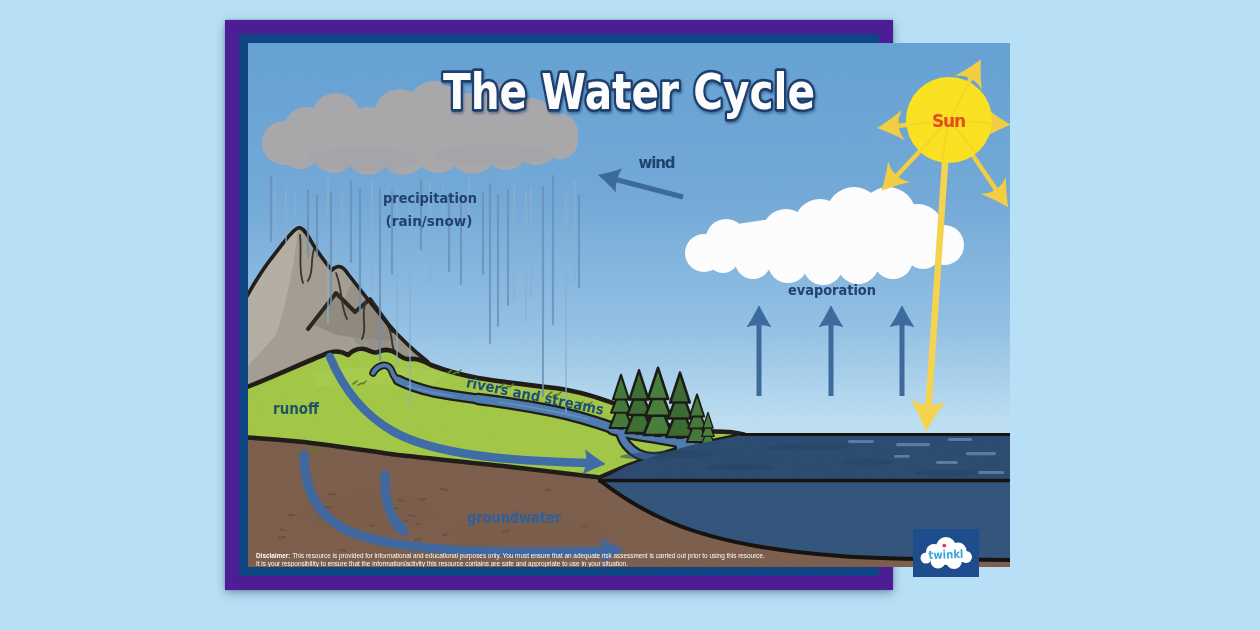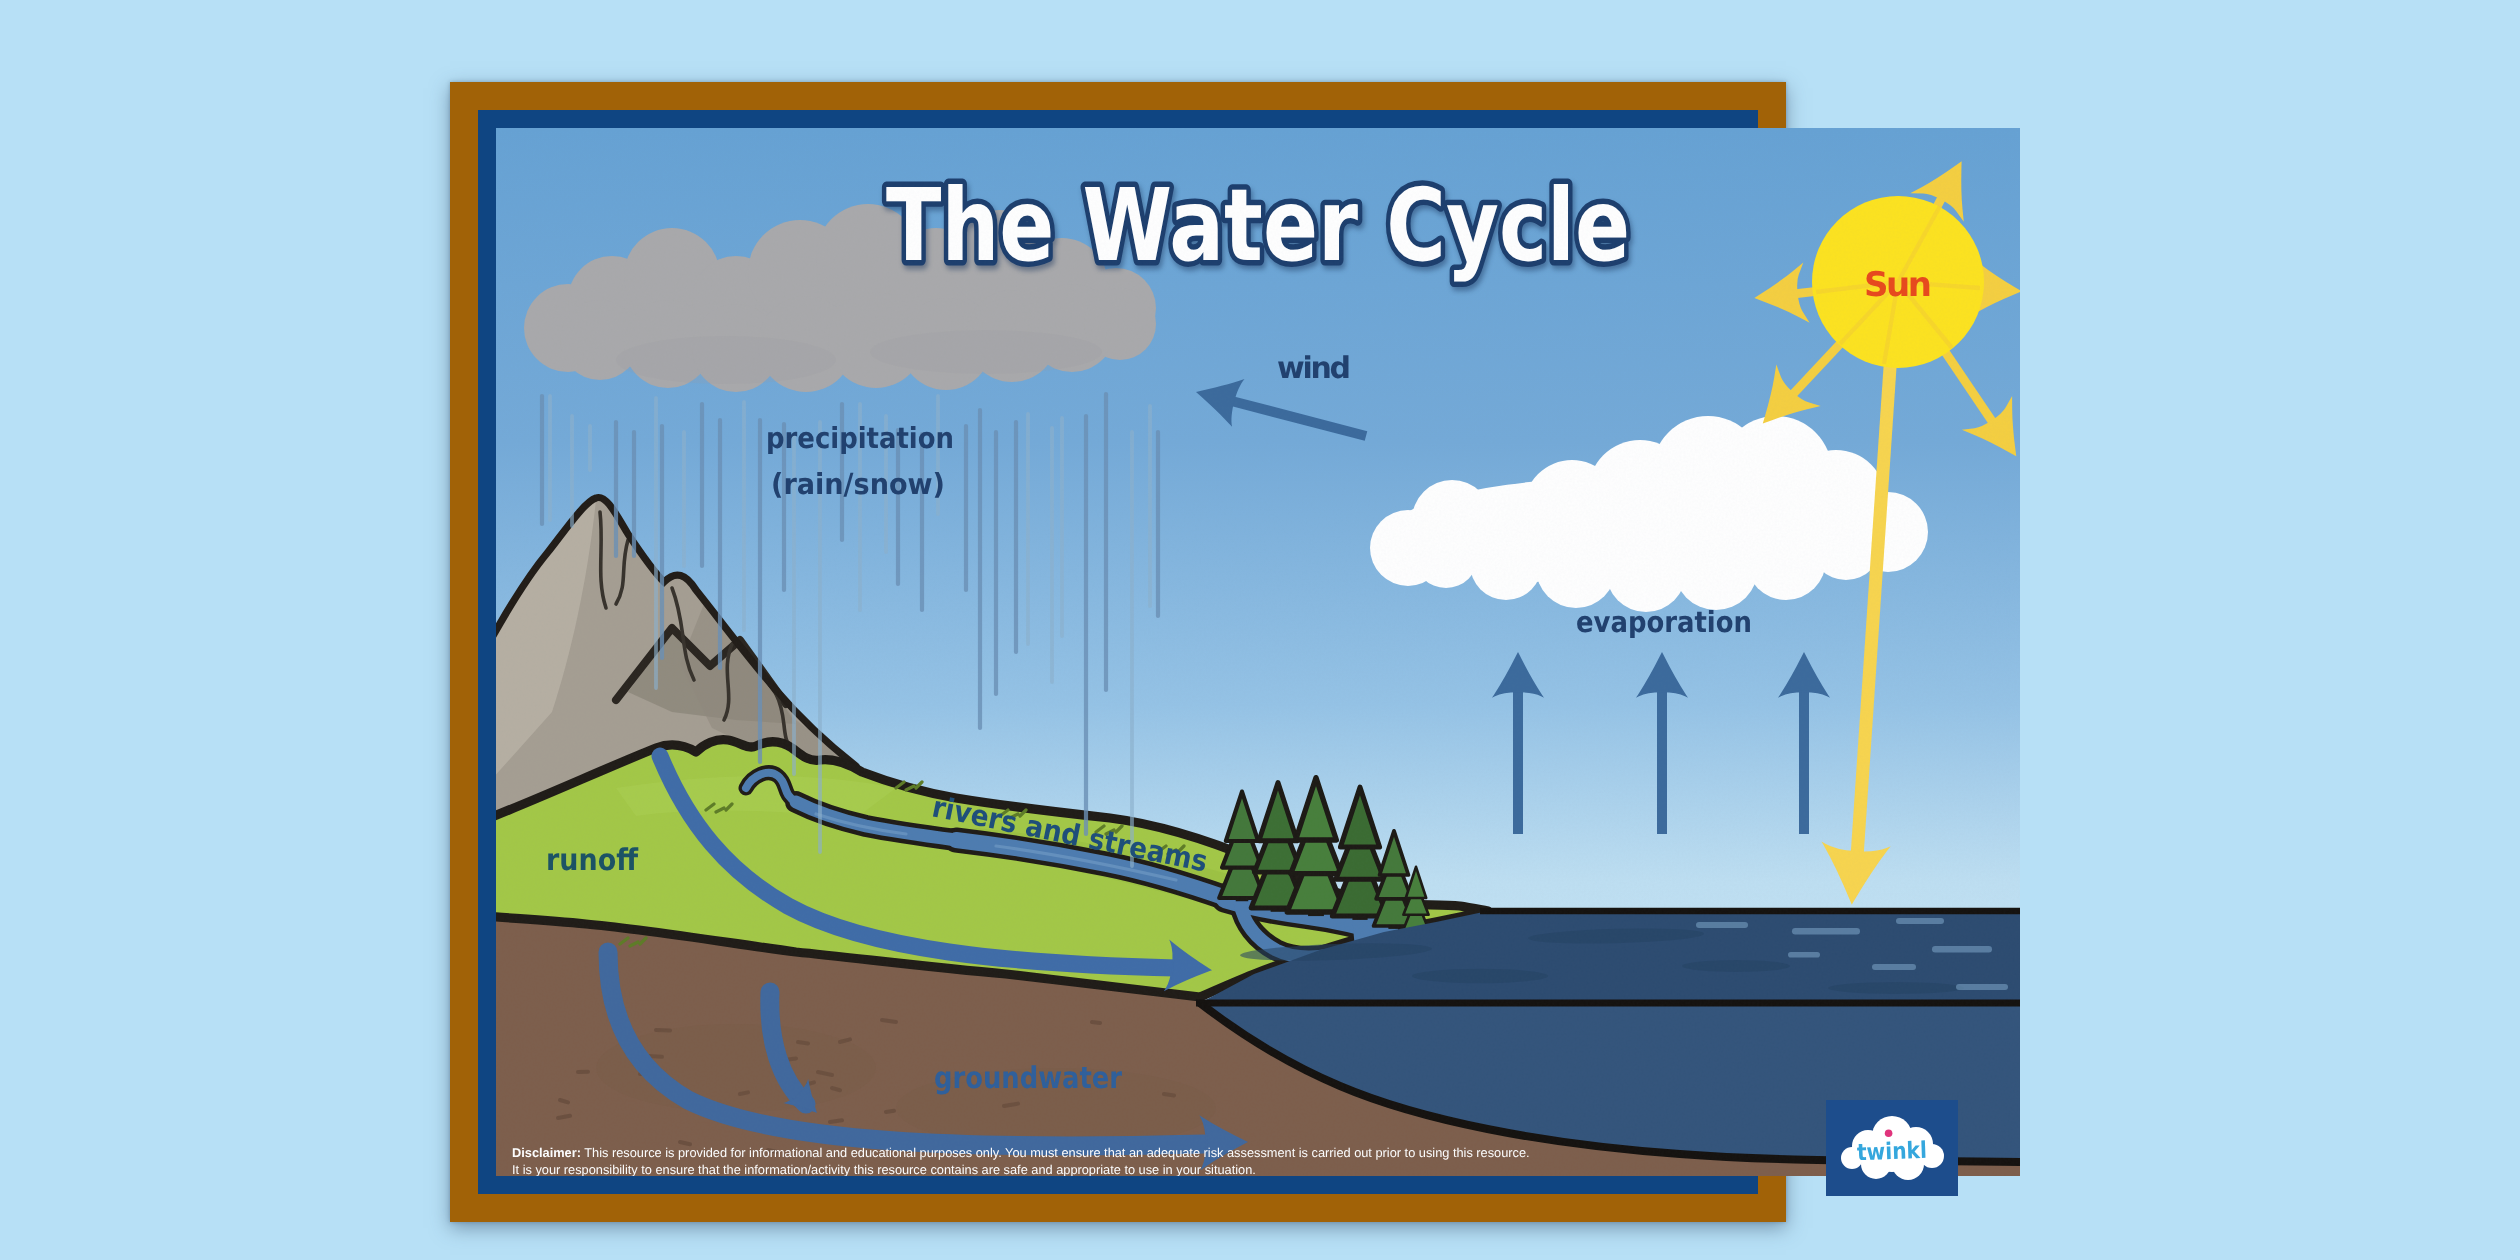--- a/index.html
+++ b/index.html
@@ -2,22 +2,22 @@
 <html><head>
 <meta charset="utf-8">
 <style>
   html,body{margin:0;padding:0;}
   body{
     width:1260px;height:630px;overflow:hidden;position:relative;
     background:#b7e0f6;
     font-family:"DejaVu Sans","Liberation Sans",sans-serif;
   }
   .card{
-    position:absolute;left:225px;top:41px;width:668px;height:570px;
-    background:#a16207;
+    position:absolute;left:225px;top:20px;width:668px;height:570px;
+    background:#4c1d95;
     box-shadow:0 3px 9px rgba(55,80,110,.5), 0 0 2px rgba(55,80,110,.35);
   }
   .frame{
     position:absolute;inset:14px;
     background:#0f4582;
     padding:9px;box-sizing:border-box;
   }
   .art{display:block;width:762px;height:524px;}
   .logo-box{
     position:absolute;left:688px;top:509px;width:66px;height:48px;

